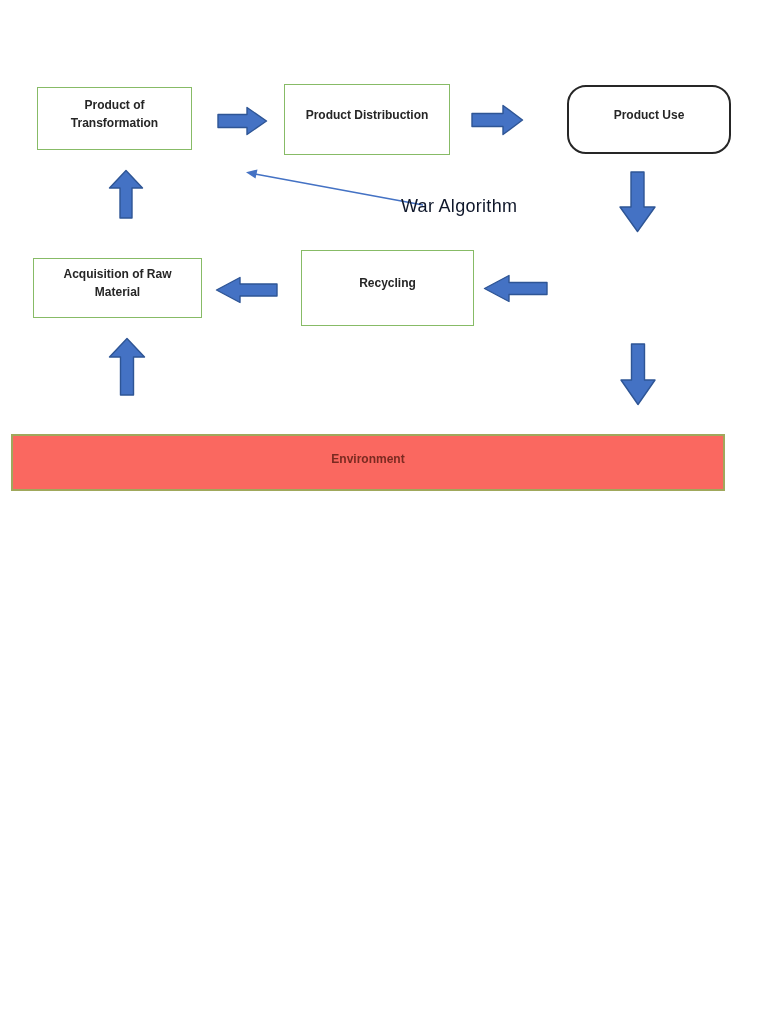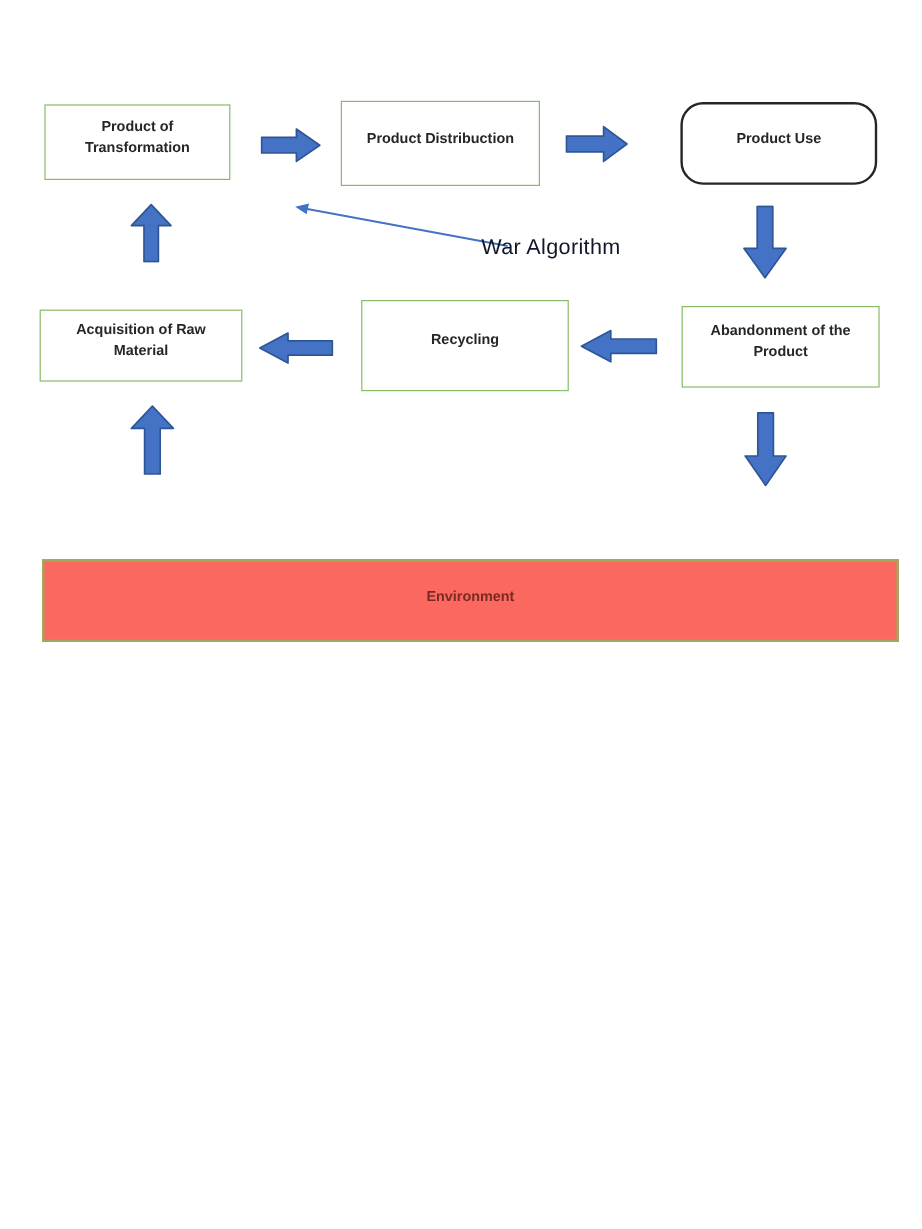--- a/index.html
+++ b/index.html
@@ -82,25 +82,22 @@
   </div>
 
   <div class="node green" style="left:33px; top:258px; width:169px; height:60px;">
     <span>Acquisition of Raw Material</span>
   </div>
 
   <div class="node green" style="left:289px; top:250px; width:173px; height:76px;margin-left:12px;">
     <span>Recycling</span>
   </div>
 
-  <div class="node green" style="left:568px; top:255px; width:165px; height:68px;">
-    <span>Abandonment of the Product</span>
-  </div>
 
-  <div class="env-bar" style="left:35px; top:434px; width:714px; height:69px;margin-top:32px;">
+  <div class="env-bar" style="left:11px; top:434px; width:714px; height:57px;">
     <span>Environment</span>
   </div>
 
   <svg class="block-arrow" style="left:217px; top:106px;" width="51" height="30" viewBox="0 0 51 30">
     <polygon points="1,8.5 30,8.5 30,1.5 49.5,15 30,28.5 30,21.5 1,21.5"></polygon>
   </svg>
 
   <svg class="block-arrow" style="left:471px; top:104px;" width="53" height="32" viewBox="0 0 53 32">
     <polygon points="1,9.5 32,9.5 32,1.5 51.5,16 32,30.5 32,22.5 1,22.5"></polygon>
   </svg>

